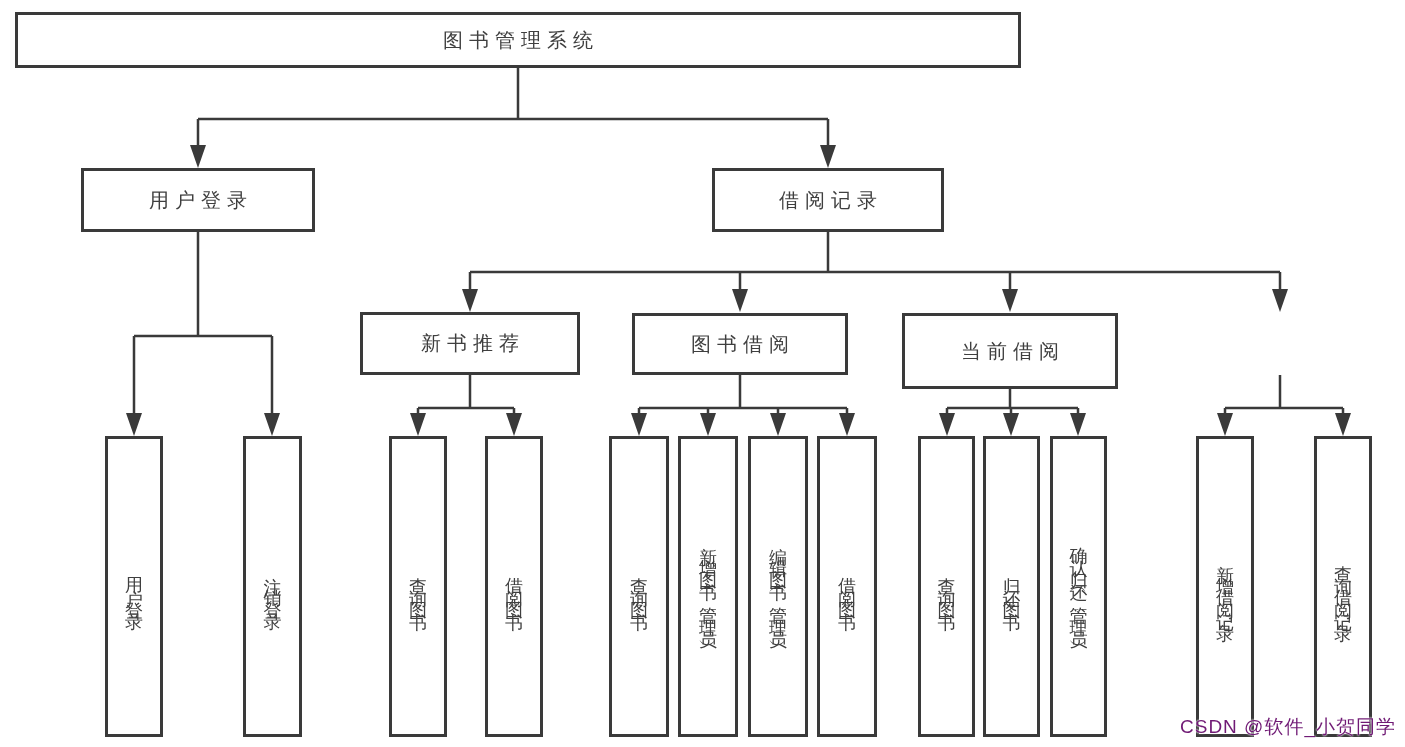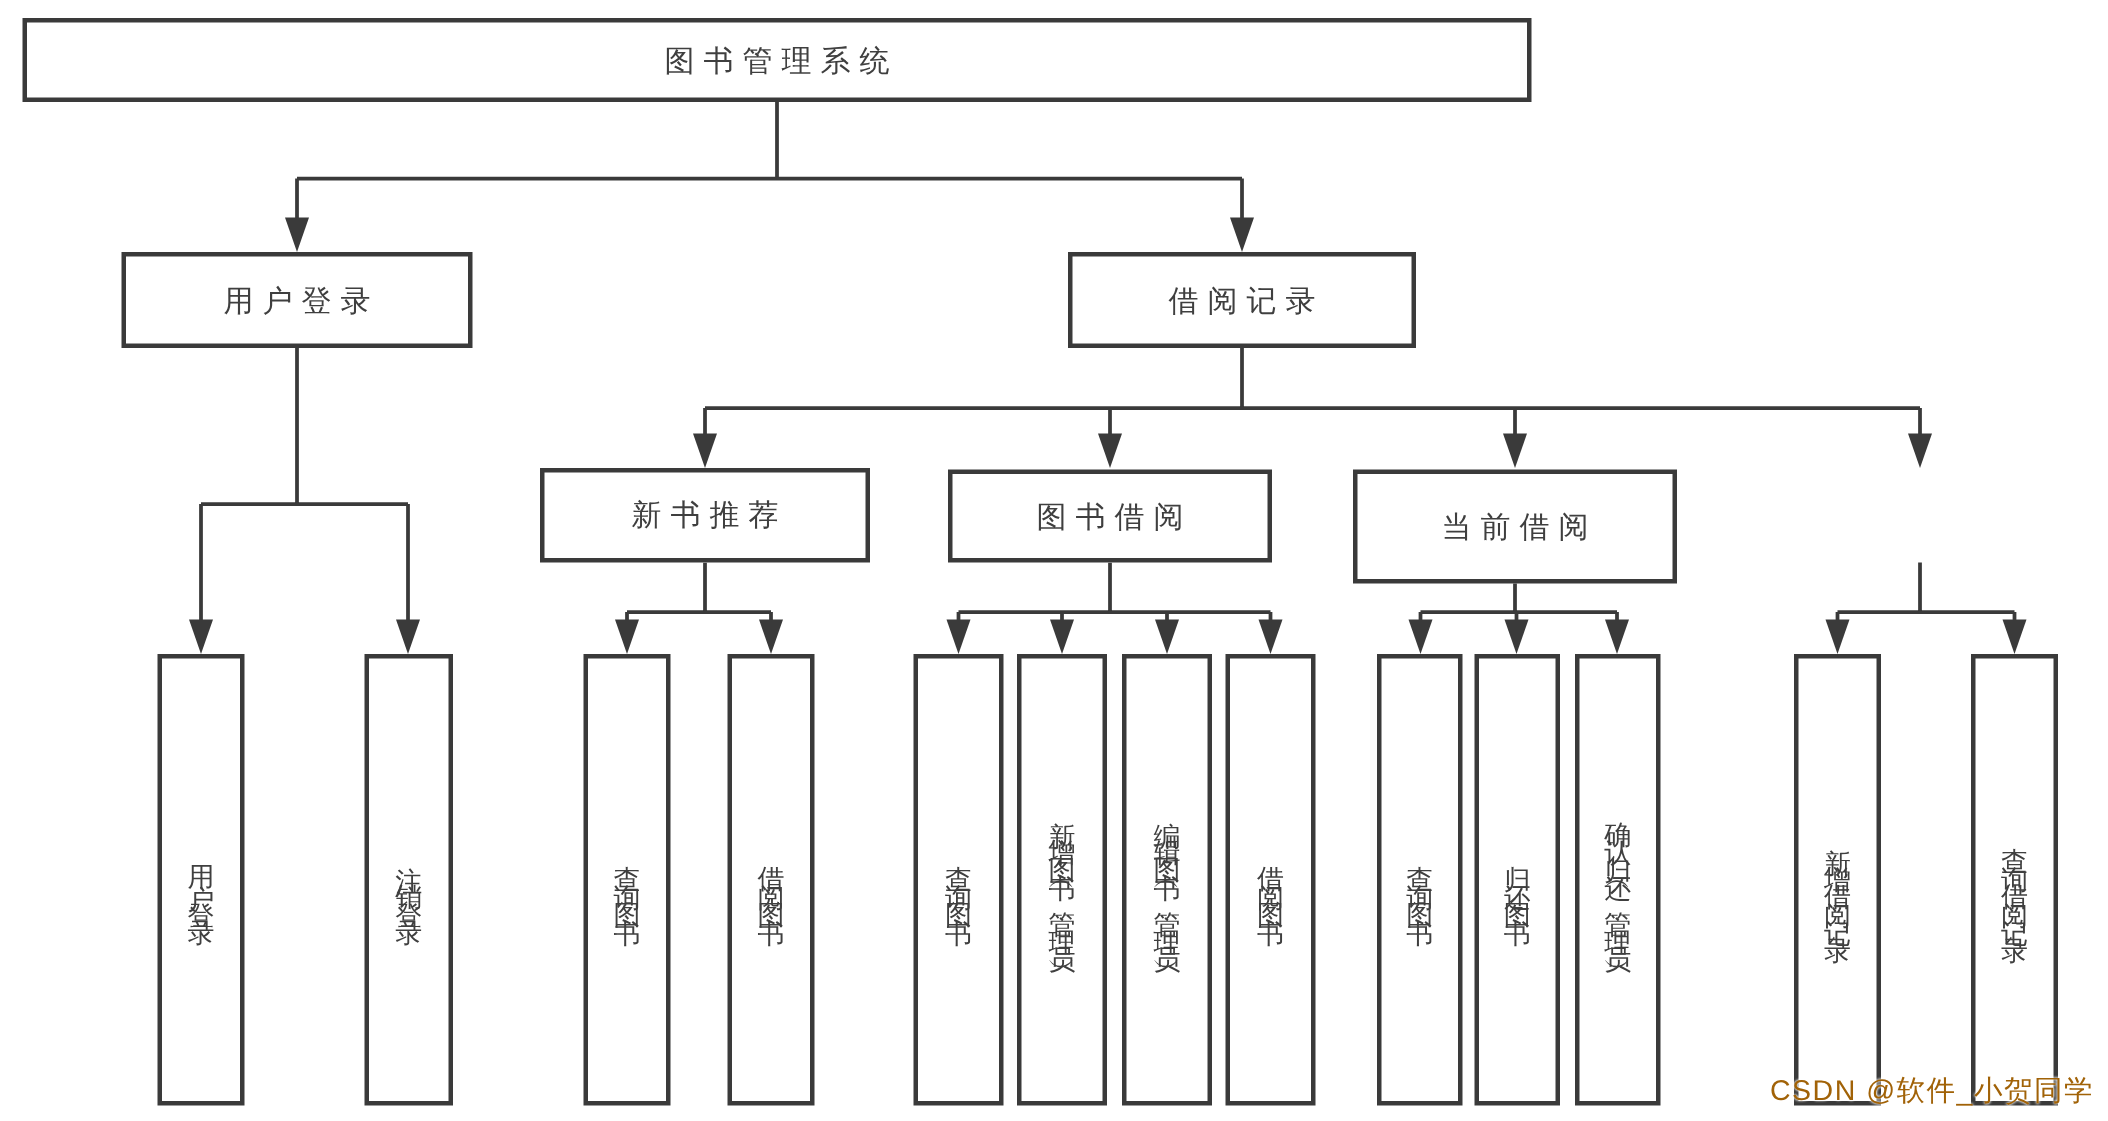--- a/index.html
+++ b/index.html
@@ -25,21 +25,21 @@
     writing-mode:vertical-rl;
     font-size:18px;
     letter-spacing:12px;
     color:#3f3f3f;
     line-height:1;
   }
   #watermark{
     position:absolute;
     left:1180px;top:714px;
     font-size:19px;
-    color:#a16207;
+    color:#701a75;
     text-shadow:0 0 2px #ffffff,0 0 2px #ffffff;
     white-space:nowrap;
     z-index:5;
     letter-spacing:1px;
   }
 </style>
 </head>
 <body>
 
 <div id="stage">

